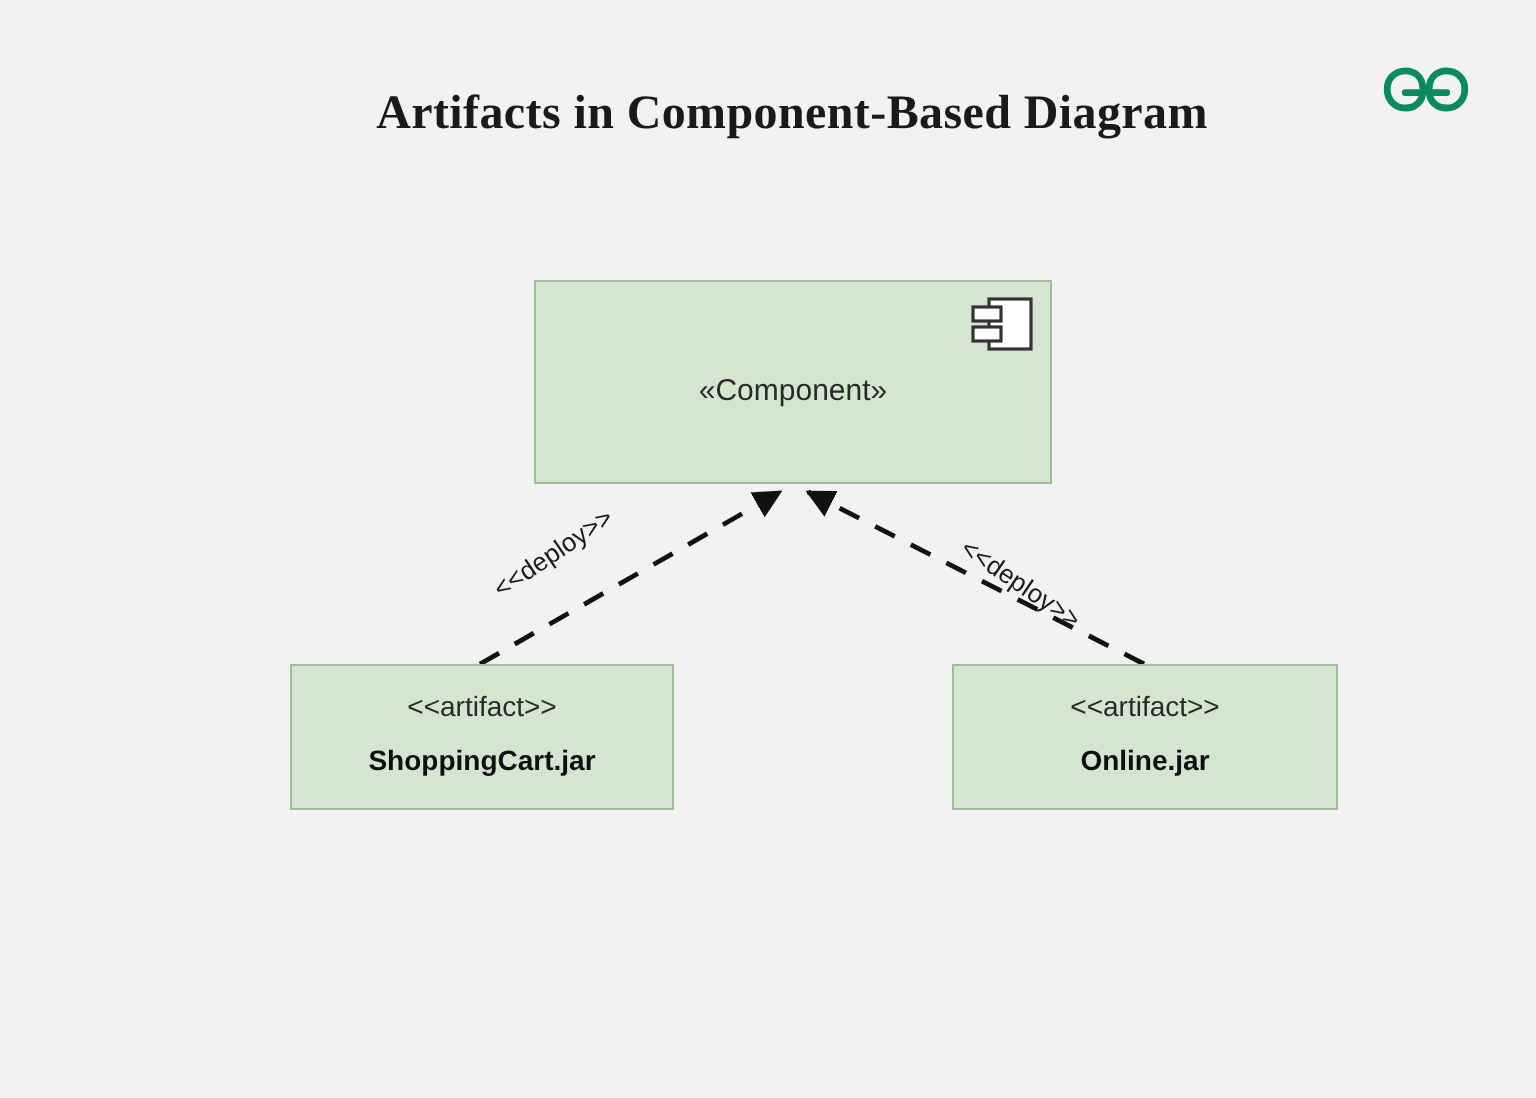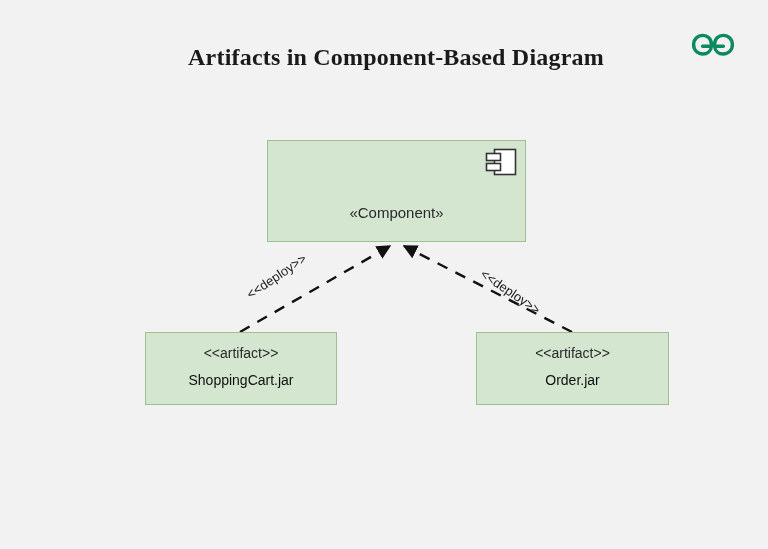--- a/index.html
+++ b/index.html
@@ -55,21 +55,21 @@
     display: flex;
     flex-direction: column;
     align-items: center;
     justify-content: center;
   }
   .node-component {
     left: 255px;
     top: 140px;
     width: 259px;
     height: 102px;
-    justify-content: center;
+    justify-content: space-between;
     padding-top: 44px;
   }
   .node-artifact-left {
     left: 133px;
     top: 332px;
     width: 192px;
     height: 73px;
     padding-top: 10px;
     justify-content: flex-start;
   }
@@ -93,21 +93,21 @@
     line-height: 20px;
   }
   .node-name {
     font-size: 15px;
     font-weight: bold;
     color: #0f0f0f;
     line-height: 22px;
   }
   .node-name-artifact {
     font-size: 14px;
-    font-weight: normal;
+    font-weight: bold;
     color: #0f0f0f;
     margin-top: 9px;
   }
 
   
   .component-icon {
     position: absolute;
     right: 8px;
     top: 7px;
     width: 32px;
@@ -176,16 +176,16 @@
     <div class="stereotype">«Component»</div>
   </div>
 
   <div class="node node-artifact-left">
     <div class="stereotype-small">&lt;&lt;artifact&gt;&gt;</div>
     <div class="node-name-artifact">ShoppingCart.jar</div>
   </div>
 
   <div class="node node-artifact-right">
     <div class="stereotype-small">&lt;&lt;artifact&gt;&gt;</div>
-    <div class="node-name-artifact">Order.jar</div>
+    <div class="node-name-artifact">Online.jar</div>
   </div>
 
 </div>
 
 </body></html>

